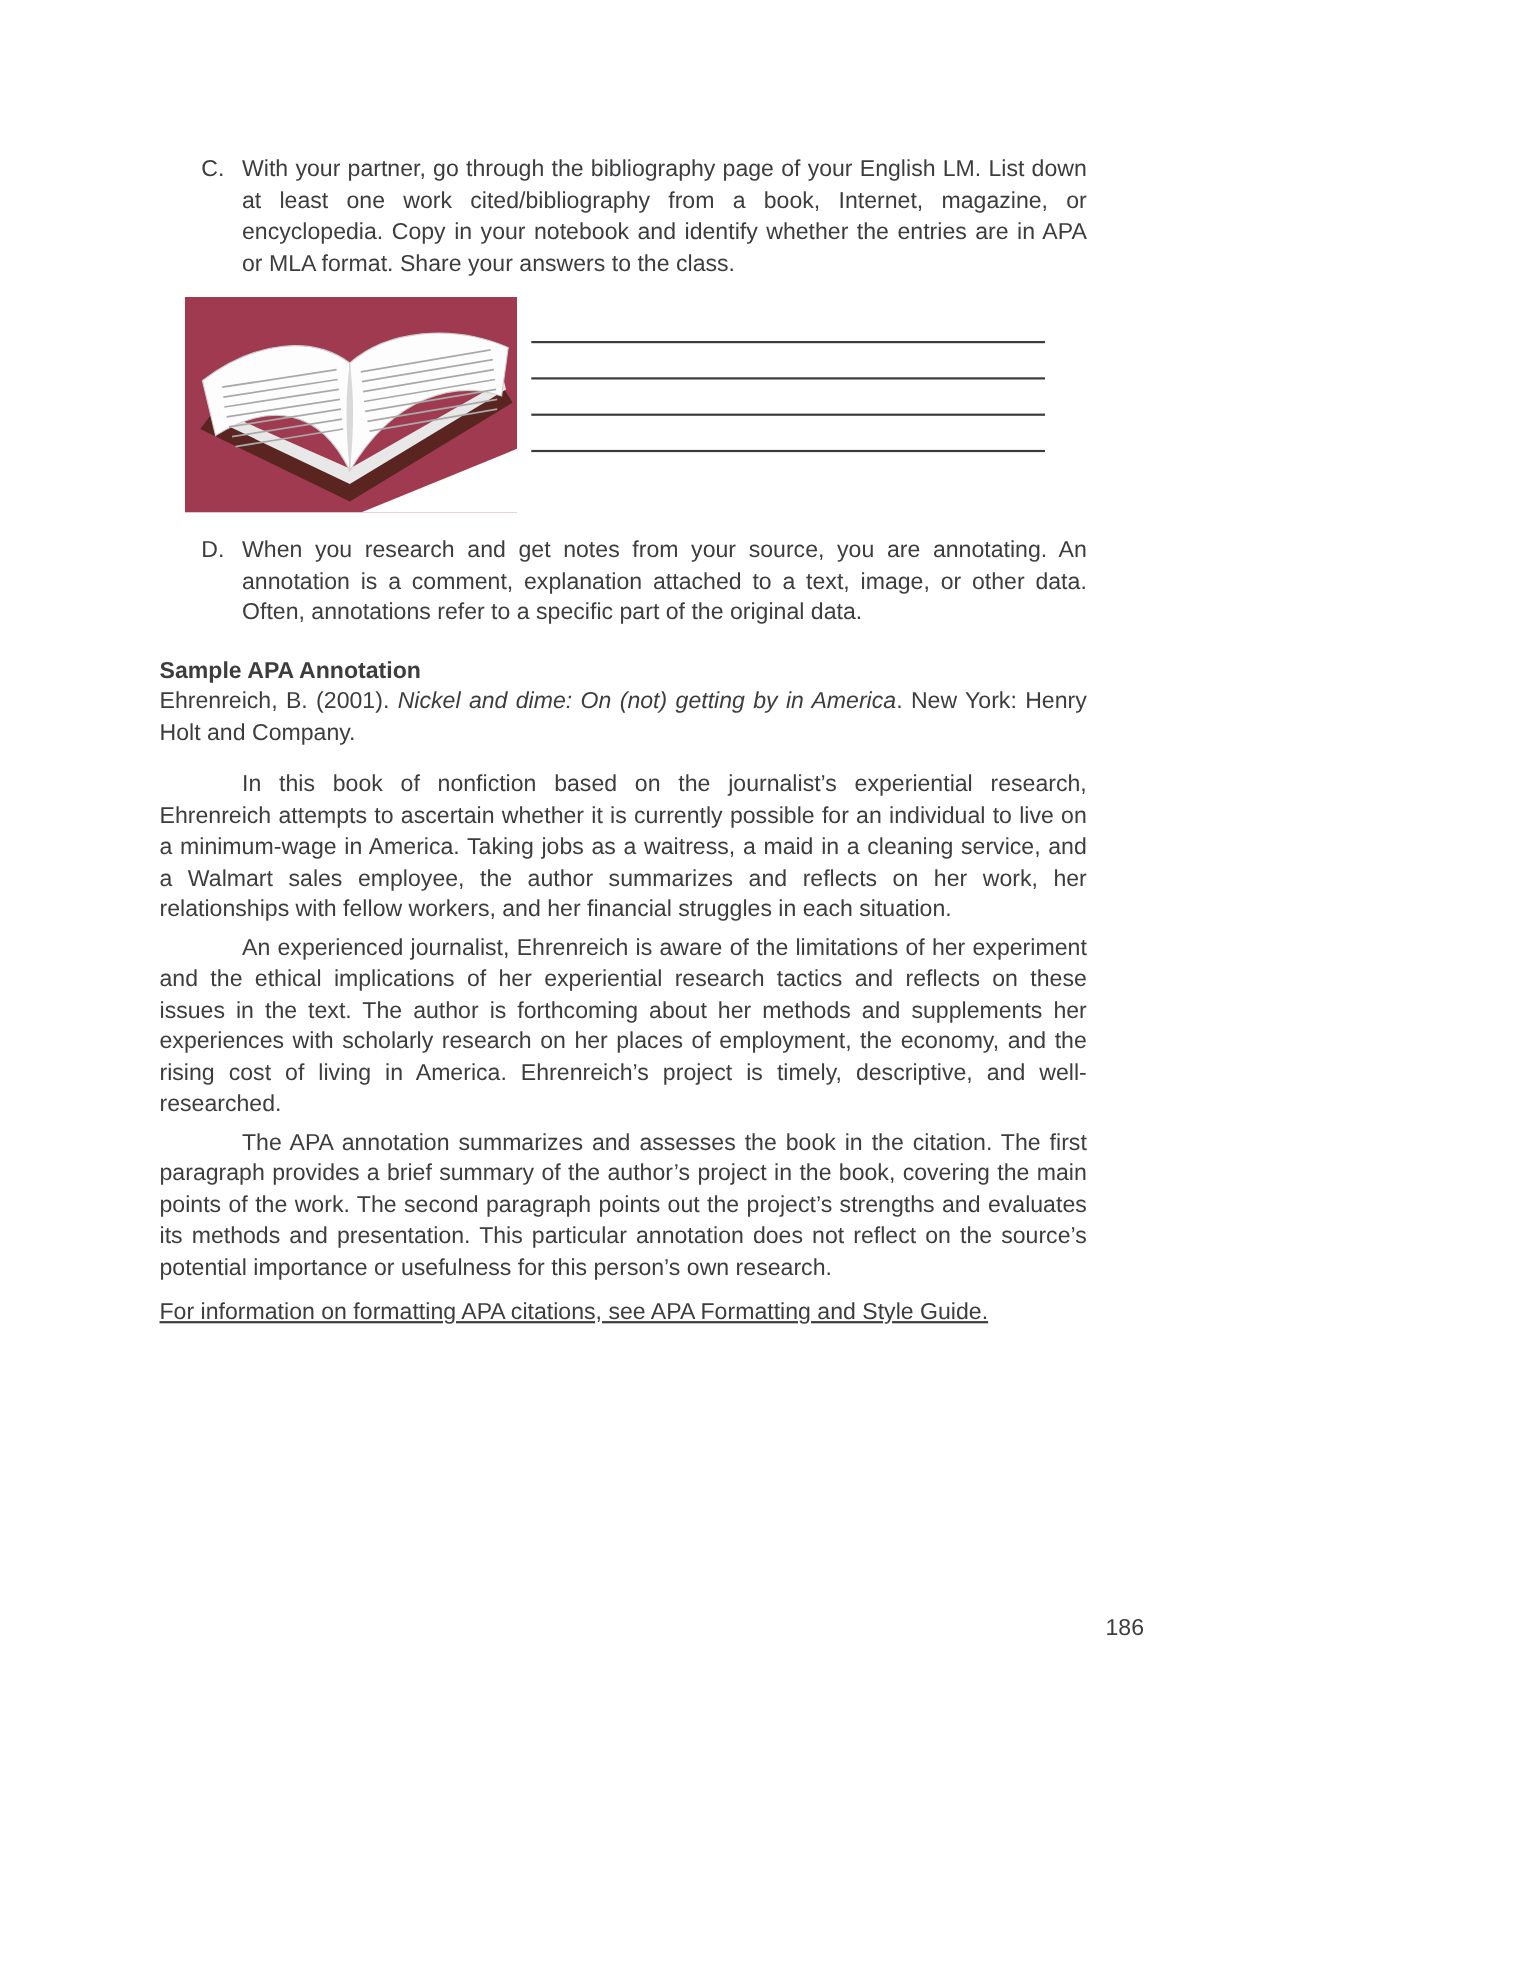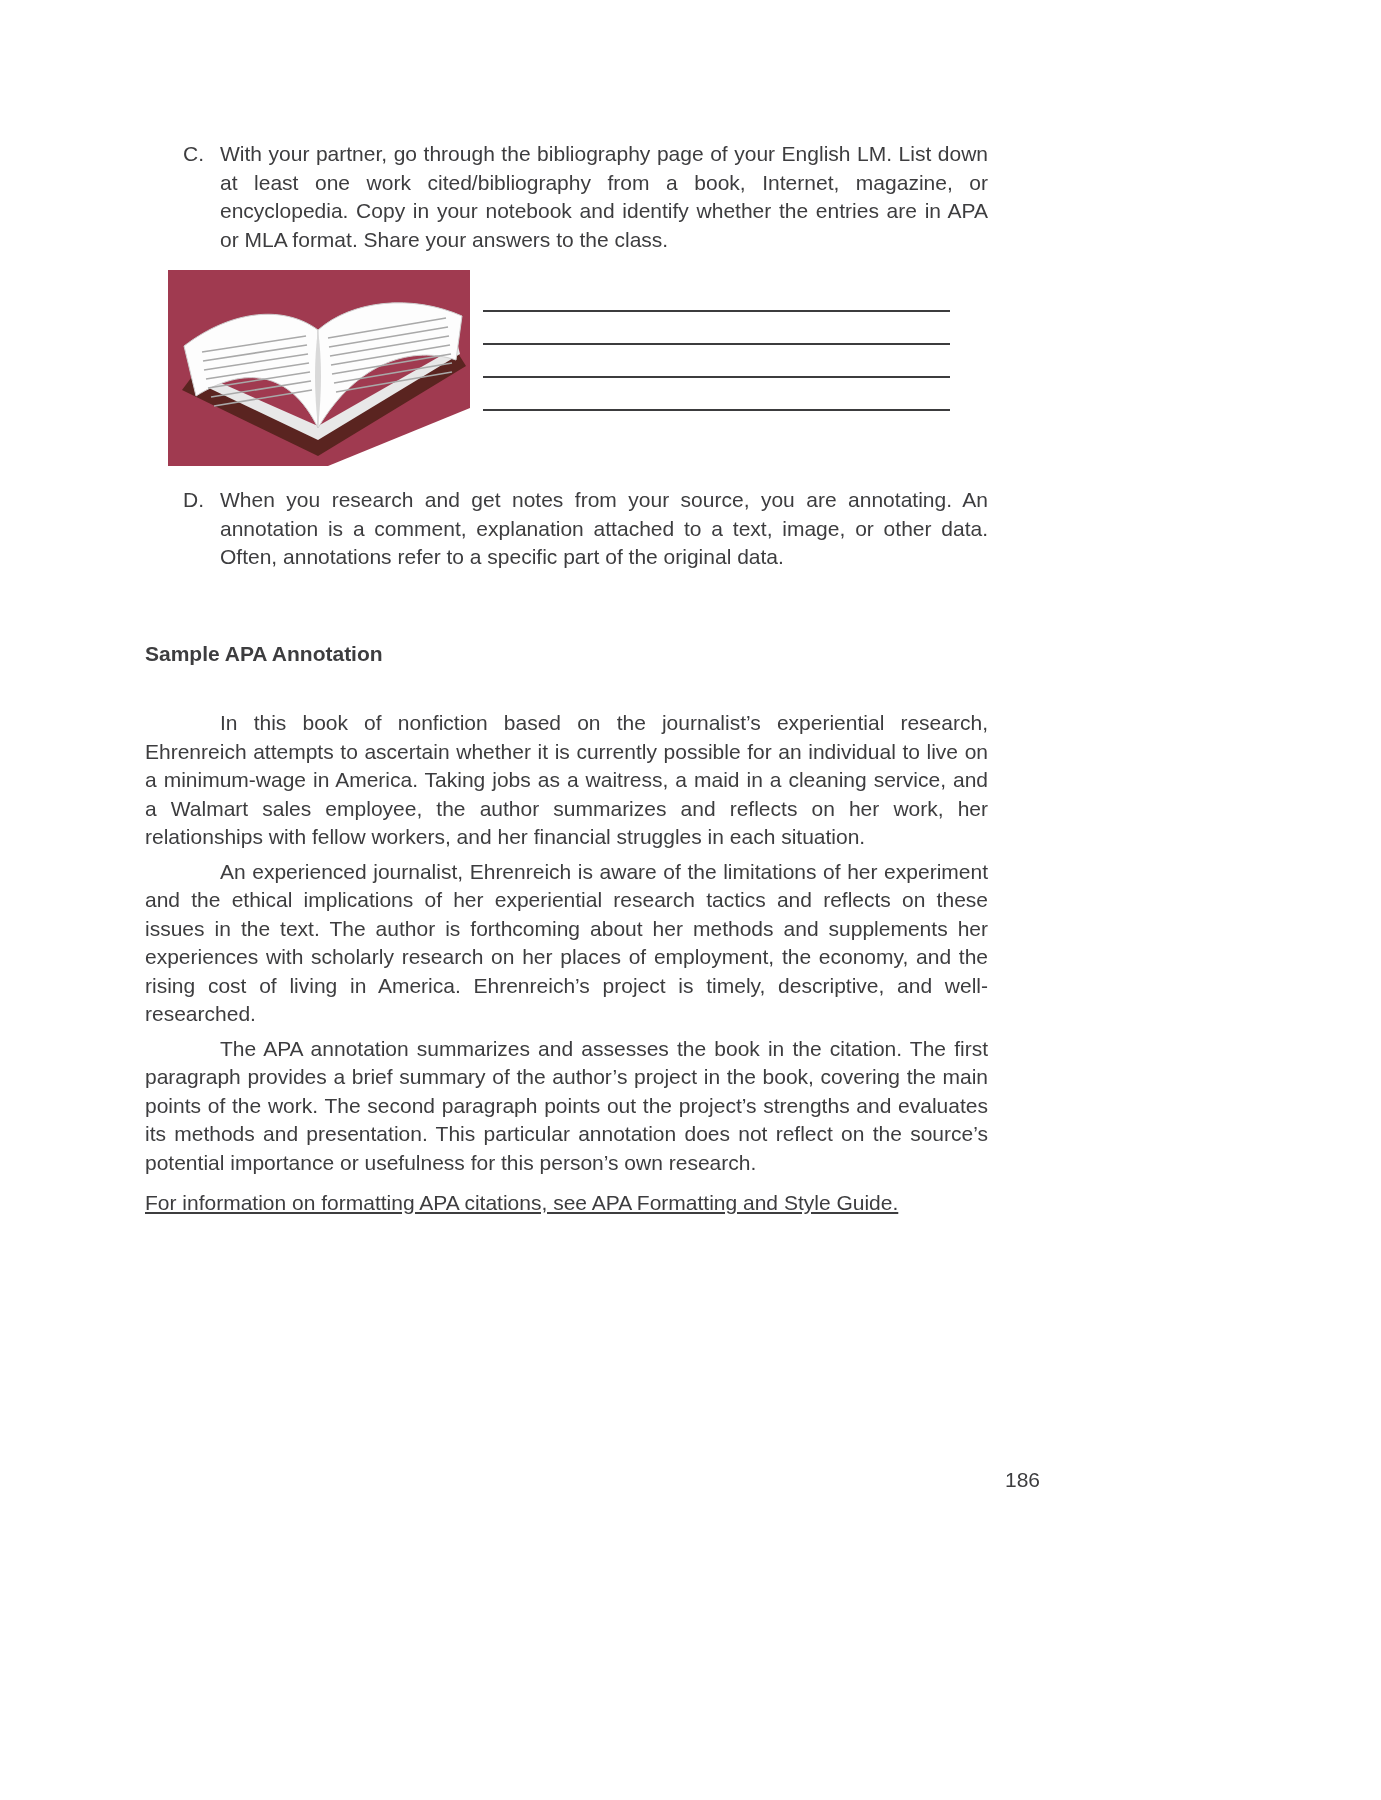--- a/index.html
+++ b/index.html
@@ -56,30 +56,30 @@
     height: 31px;
     width: 467px;
     border-bottom: 2px solid #3c3c3e;
   }
   .item-d { margin-top: 20px; }
   .para {
     text-align: justify;
   }
   .intro-para { margin-top: 26px; }
   .sample-heading {
-    margin-top: 68px;
+    margin-top: 24px;
     font-weight: bold;
   }
   .citation { text-align: justify; }
   .citation .italic { font-style: italic; }
   .body-para {
     text-align: justify;
     text-indent: 75px;
   }
-  .body-para.first { margin-top: 41px; }
+  .body-para.first { margin-top: 18px; }
   .body-para + .body-para { margin-top: 6px; }
   .closing-line { margin-top: 12px; text-decoration: underline; }
   .page-number {
     position: absolute;
     left: 160px;
     top: 1468px;
     width: 880px;
     text-align: right;
     font-size: 21px;
     color: var(--text, #3d3d3f);
@@ -138,20 +138,21 @@
     </div>
 
     <div class="list-item item-d">
       <div class="label">D.</div>
       <div class="item-text">When you research and get notes from your source, you are annotating. An annotation is a comment, explanation attached to a text, image, or other data. Often, annotations refer to a specific part of the original data.</div>
     </div>
 
 
     <div class="sample-heading">Sample APA Annotation</div>
 
+    <div class="citation"><span>Ehrenreich, B. (2001). </span><span class="italic">Nickel and dime: On (not) getting by in America</span><span>. New York: Henry Holt and Company.</span></div>
 
     <div class="body-para first">In this book of nonfiction based on the journalist’s experiential research, Ehrenreich attempts to ascertain whether it is currently possible for an individual to live on a minimum-wage in America. Taking jobs as a waitress, a maid in a cleaning service, and a Walmart sales employee, the author summarizes and reflects on her work, her relationships with fellow workers, and her financial struggles in each situation.</div>
     <div class="body-para">An experienced journalist, Ehrenreich is aware of the limitations of her experiment and the ethical implications of her experiential research tactics and reflects on these issues in the text. The author is forthcoming about her methods and supplements her experiences with scholarly research on her places of employment, the economy, and the rising cost of living in America. Ehrenreich’s project is timely, descriptive, and well-researched.</div>
     <div class="body-para">The APA annotation summarizes and assesses the book in the citation. The first paragraph provides a brief summary of the author’s project in the book, covering the main points of the work. The second paragraph points out the project’s strengths and evaluates its methods and presentation. This particular annotation does not reflect on the source’s potential importance or usefulness for this person’s own research.</div>
 
     <div class="closing-line">For information on formatting APA citations, see APA Formatting and Style Guide.</div>
 
   </div>
 
   <div class="page-number">186</div>

